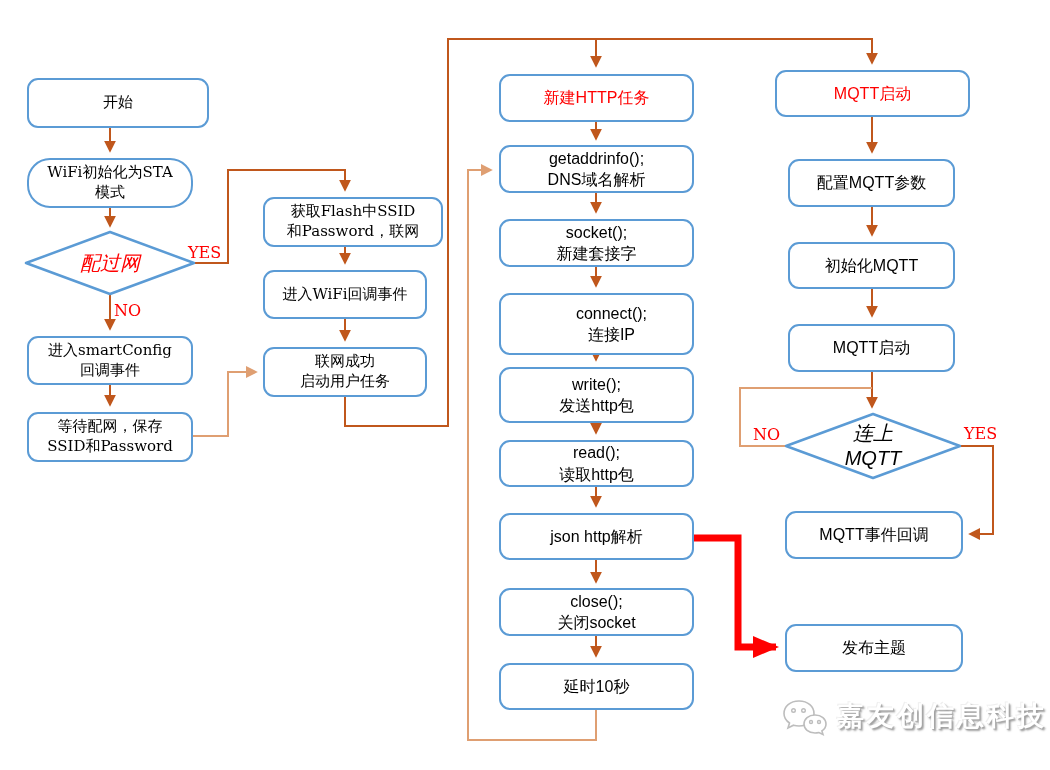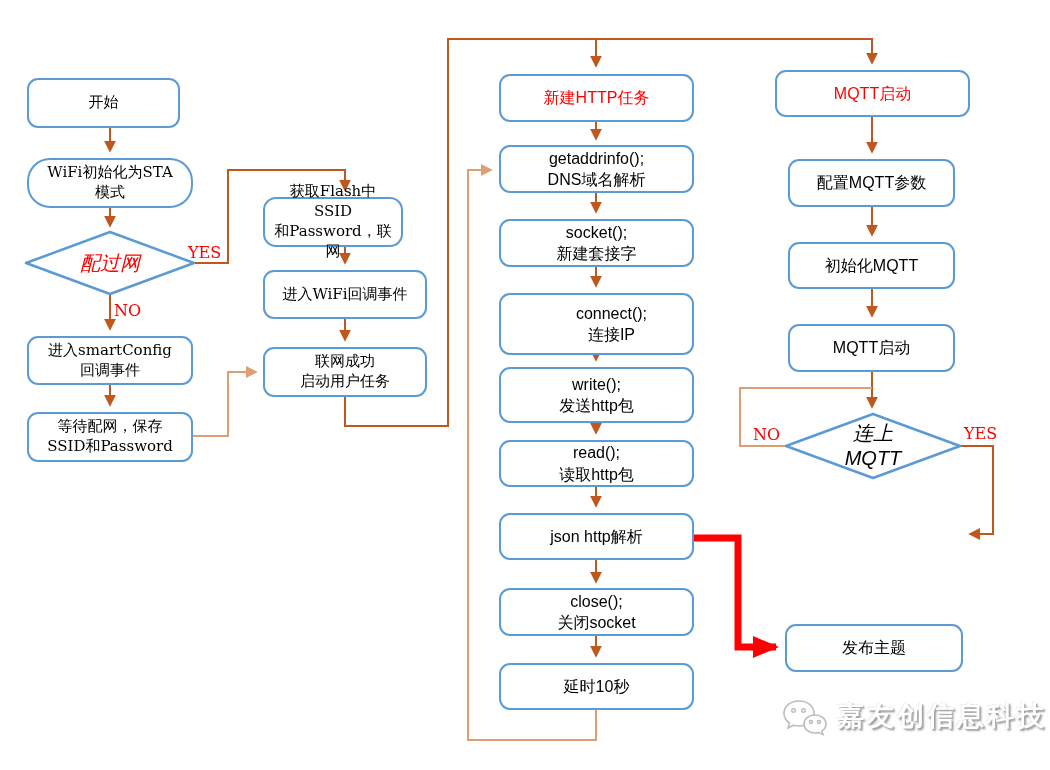--- a/index.html
+++ b/index.html
@@ -93,30 +93,30 @@
     <path class="ln" d="M872 372 L872 407" marker-end="url(#ah-dark)"></path>
     <path class="ln light" d="M786 446 L740 446 L740 388 L872 388"></path>
     <path class="ln" d="M960 446 L993 446 L993 534 L970 534" marker-end="url(#ah-dark)"></path>
 
     <path class="red-ln" d="M694 538 L738 538 L738 647 L776 647" marker-end="url(#ah-red)"></path>
 
     <polygon class="diamond" points="110,232 194,263 110,294 26,263"></polygon>
     <polygon class="diamond" points="873,414 960,446 873,478 786,446"></polygon>
   </svg>
 
-  <div class="node serif" style="left:27px;top:78px;width:153px;height:50px;">开始</div>
+  <div class="node serif" style="left:27px;top:78px;width:182px;height:50px;">开始</div>
   <div class="node serif" style="left:27px;top:158px;width:166px;height:50px;border-radius:23px;">WiFi初始化为STA
 模式</div>
   <div class="diamond-label serif red-text" style="left:40px;top:247px;width:140px;height:32px;font-family:'DejaVu Serif','Liberation Serif',serif;">配过网</div>
   <div class="node serif" style="left:27px;top:336px;width:166px;height:49px;">进入smartConfig
 回调事件</div>
   <div class="node serif" style="left:27px;top:412px;width:166px;height:50px;">等待配网，保存
 SSID和Password</div>
 
-  <div class="node serif" style="left:263px;top:197px;width:140px;height:50px;border-radius:13px;">获取Flash中SSID
+  <div class="node serif" style="left:263px;top:197px;width:180px;height:50px;">获取Flash中SSID
 和Password，联网</div>
   <div class="node serif" style="left:263px;top:270px;width:164px;height:49px;">进入WiFi回调事件</div>
   <div class="node serif" style="left:263px;top:347px;width:164px;height:50px;">联网成功
 启动用户任务</div>
 
   <div class="node sans red-text" style="left:499px;top:74px;width:195px;height:48px;">新建HTTP任务</div>
   <div class="node sans" style="left:499px;top:145px;width:195px;height:48px;">getaddrinfo();
 DNS域名解析</div>
   <div class="node sans" style="left:499px;top:219px;width:195px;height:48px;">socket();
 新建套接字</div>
@@ -130,20 +130,21 @@
   <div class="node sans" style="left:499px;top:588px;width:195px;height:48px;">close();
 关闭socket</div>
   <div class="node sans" style="left:499px;top:663px;width:195px;height:47px;">延时10秒</div>
 
   <div class="node sans red-text" style="left:775px;top:70px;width:195px;height:47px;">MQTT启动</div>
   <div class="node sans" style="left:788px;top:159px;width:167px;height:48px;">配置MQTT参数</div>
   <div class="node sans" style="left:788px;top:242px;width:167px;height:47px;">初始化MQTT</div>
   <div class="node sans" style="left:788px;top:324px;width:167px;height:48px;">MQTT启动</div>
   <div class="diamond-label sans" style="left:803px;top:423px;width:140px;height:46px;">连上
 MQTT</div>
+  <div class="node sans" style="left:785px;top:511px;width:178px;height:48px;">MQTT事件回调</div>
   <div class="node sans" style="left:785px;top:624px;width:178px;height:48px;">发布主题</div>
 
   <span class="branch-label" style="left:188px;top:243px;">YES</span>
   <span class="branch-label" style="left:114px;top:301px;">NO</span>
   <span class="branch-label" style="left:753px;top:425px;">NO</span>
   <span class="branch-label" style="left:964px;top:424px;">YES</span>
 
   <div class="watermark">
     <svg class="wm-icon" width="48" height="44" viewBox="0 0 48 44" xmlns="http://www.w3.org/2000/svg">
       <g fill="#ffffff" stroke="#bdbdbd" stroke-width="1.6">

